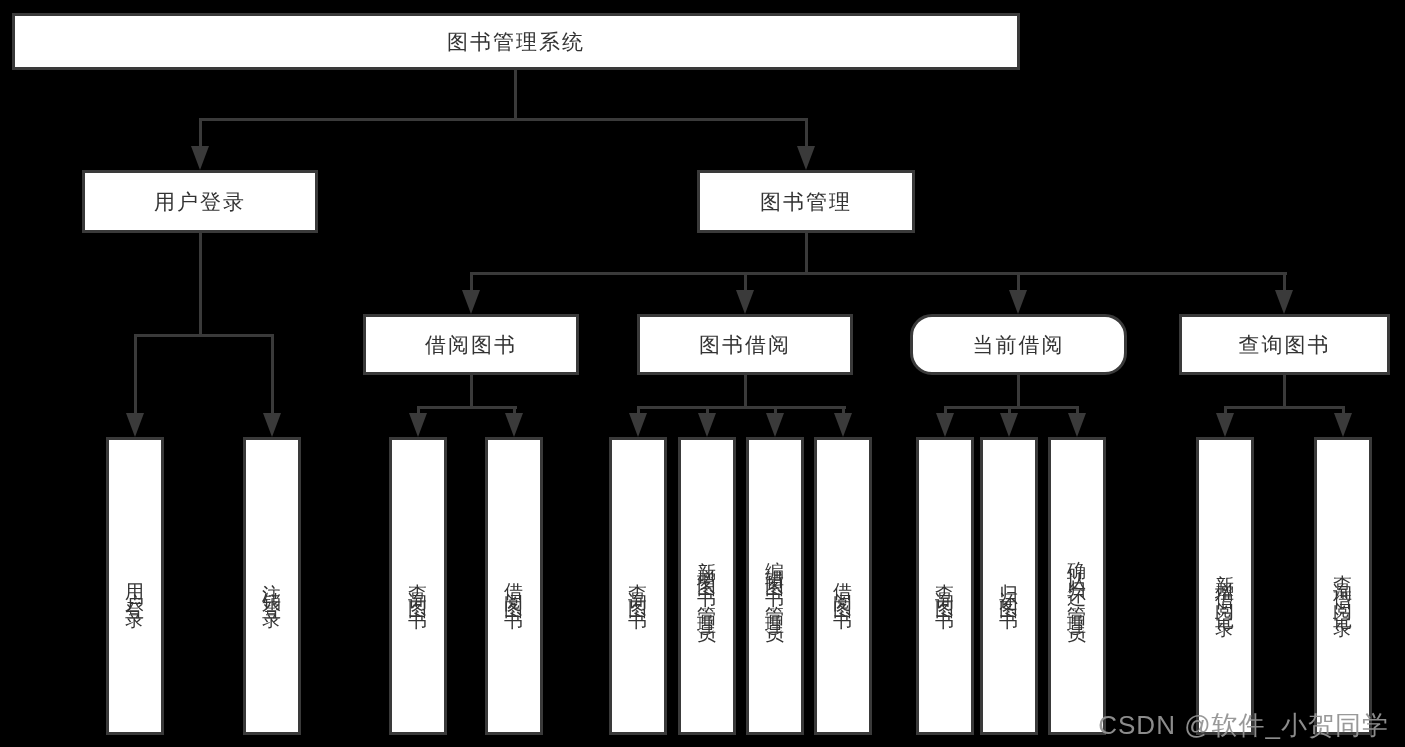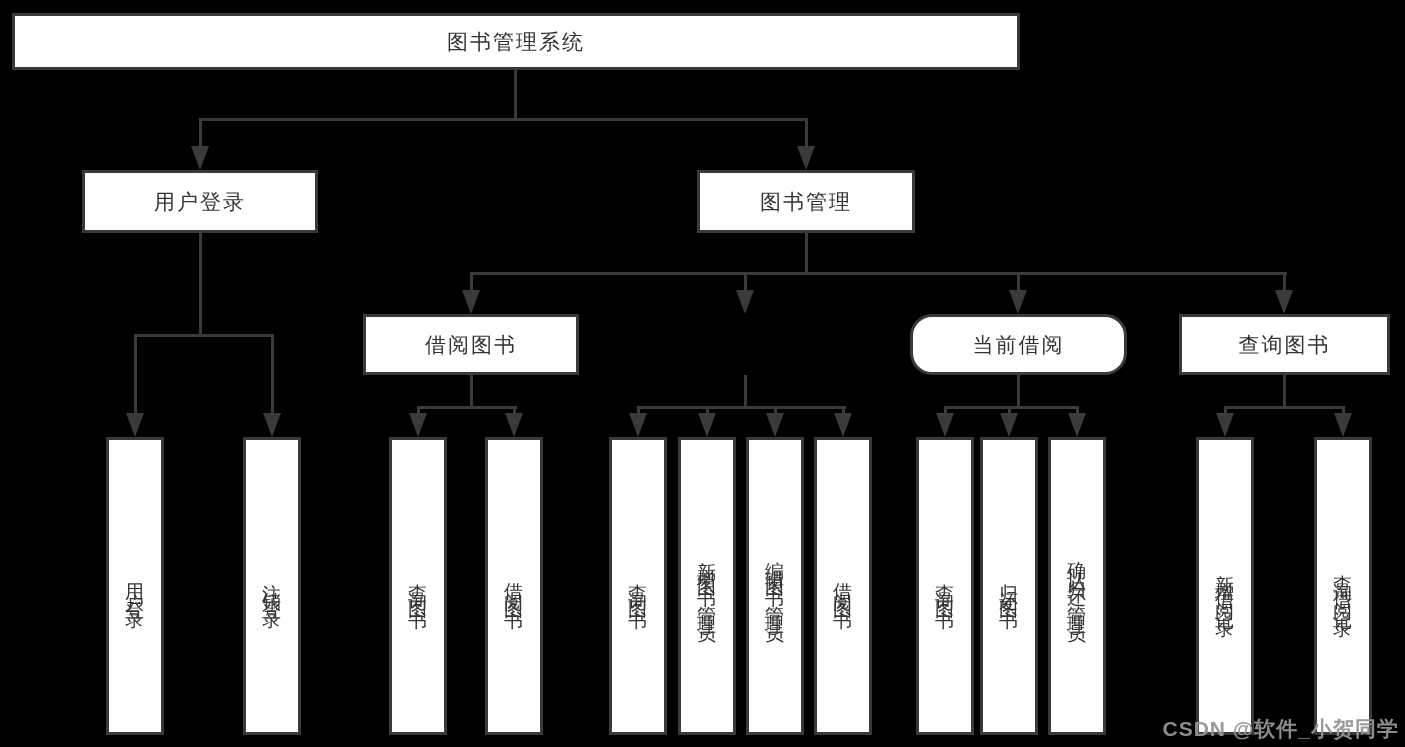--- a/index.html
+++ b/index.html
@@ -19,22 +19,22 @@
   }
   .vl,.hl{position:absolute;background:#3a3a3a;z-index:1;}
   .vl{width:3px;}
   .hl{height:3px;}
   .ar{
     position:absolute;width:0;height:0;z-index:1;
     border-left:9px solid transparent;border-right:9px solid transparent;
     border-top:24px solid #3a3a3a;
   }
   .wm{
-    position:absolute;right:6px;bottom:4px;z-index:6;
-    color:rgba(148,148,148,0.95);font-size:21px;letter-spacing:1px;white-space:nowrap;font-weight:bold;
+    position:absolute;right:16px;bottom:4px;z-index:6;
+    color:rgba(148,148,148,0.95);font-size:26px;letter-spacing:1px;white-space:nowrap;
   }
 </style>
 </head>
 <body>
 
 <div class="canvas">
 
   <div class="box h" style="left:12px;top:13px;width:1008px;height:57px;">
     <span>图书管理系统</span>
   </div>
@@ -66,20 +66,23 @@
   <div class="ar" style="left:462px;top:290px;"></div>
   <div class="vl" style="left:744px;top:272px;height:24px;"></div>
   <div class="ar" style="left:736px;top:290px;"></div>
   <div class="vl" style="left:1017px;top:272px;height:24px;"></div>
   <div class="ar" style="left:1009px;top:290px;"></div>
   <div class="vl" style="left:1283px;top:272px;height:24px;"></div>
   <div class="ar" style="left:1275px;top:290px;"></div>
 
   <div class="box h" style="left:363px;top:314px;width:216px;height:61px;">
     <span>借阅图书</span>
+  </div>
+  <div class="box h" style="left:637px;top:314px;width:216px;height:61px;">
+    <span>图书借阅</span>
   </div>
   <div class="box h" style="left:910px;top:314px;width:217px;height:61px;border-radius:22px;">
     <span>当前借阅</span>
   </div>
   <div class="box h" style="left:1179px;top:314px;width:211px;height:61px;">
     <span>查询图书</span>
   </div>
 
   <div class="vl" style="left:470px;top:375px;height:34px;"></div>
   <div class="hl" style="left:417px;top:406px;width:100px;"></div>

